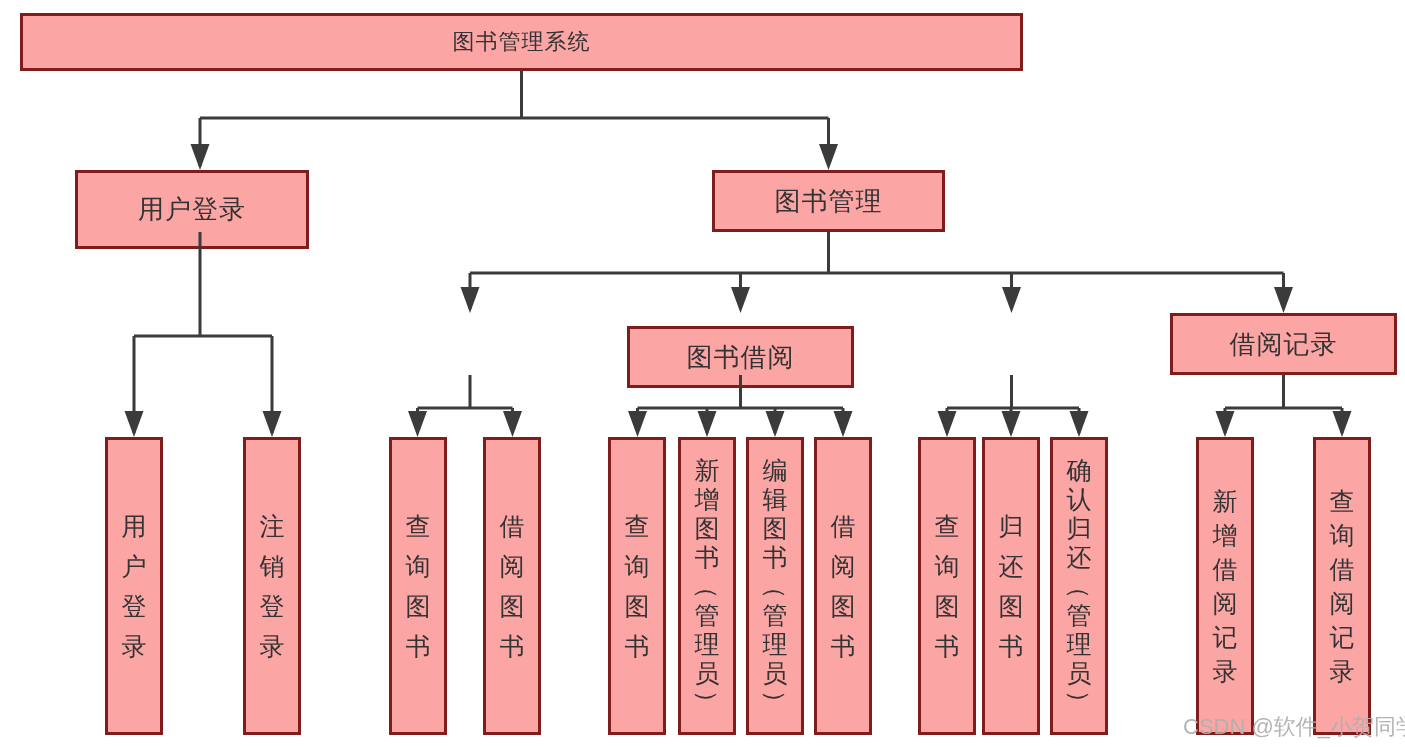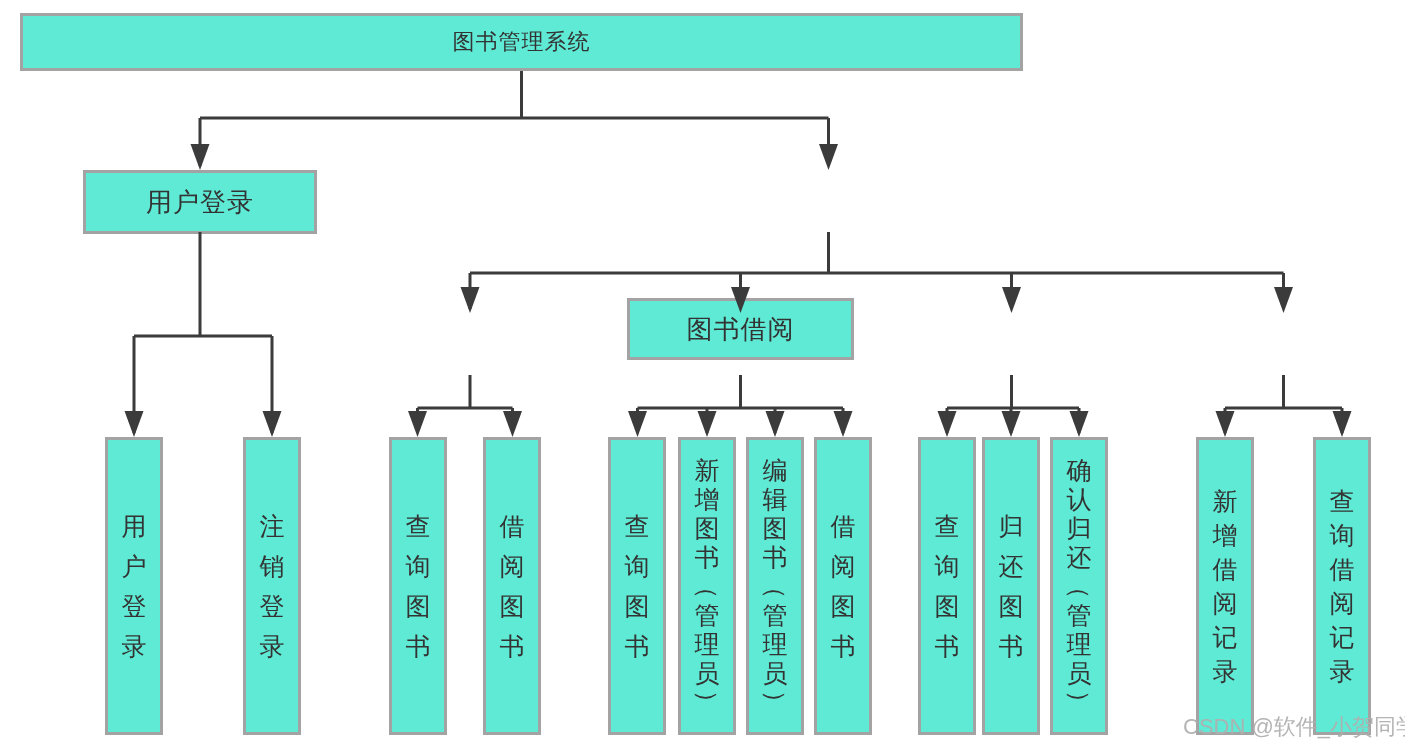--- a/index.html
+++ b/index.html
@@ -14,22 +14,22 @@
   #connectors {
     position: absolute;
     left: 0; top: 0;
     width: 1405px; height: 747px;
     z-index: 2;
     pointer-events: none;
   }
   .node {
     position: absolute;
     box-sizing: border-box;
-    border: 3px solid #a3a3a3;
-    background: #5eead4;
+    border: 3px solid #7f1d1d;
+    background: #fca5a5;
     color: #333333;
     display: flex;
     align-items: center;
     justify-content: center;
     z-index: 1;
   }
   .hnode span { font-size: 26px; letter-spacing: 1px; white-space: nowrap; }
   .root-node span { font-size: 22px; letter-spacing: 1px; }
   .vnode {
     flex-direction: column;
@@ -88,26 +88,32 @@
       <polygon points="1079,437 1069.5,411 1088.5,411" fill="#3b3b3b"></polygon>
       <path d="M1283.5 375 V408 M1225 408 H1342 M1225 408 V433 M1342 408 V433" fill="none" stroke="#3b3b3b" stroke-width="3"></path>
       <polygon points="1225,437 1215.5,411 1234.5,411" fill="#3b3b3b"></polygon>
       <polygon points="1342,437 1332.5,411 1351.5,411" fill="#3b3b3b"></polygon>
     </svg>
 
   <div class="node hnode root-node" style="left:20px;top:13px;width:1003px;height:58px">
     <span>图书管理系统</span>
   </div>
 
-  <div class="node hnode" style="left:83px;top:170px;width:234px;height:64px">
+  <div class="node hnode" style="left:75px;top:170px;width:234px;height:79px">
     <span>用户登录</span>
   </div>
-
-  <div class="node hnode" style="left:627px;top:298px;width:227px;height:62px">
+  <div class="node hnode" style="left:712px;top:170px;width:233px;height:62px">
+    <span>图书管理</span>
+  </div>
+
+  <div class="node hnode" style="left:627px;top:326px;width:227px;height:62px">
     <span>图书借阅</span>
+  </div>
+  <div class="node hnode" style="left:1170px;top:313px;width:227px;height:62px">
+    <span>借阅记录</span>
   </div>
 
   <div class="node vnode gap-l" style="left:105px;top:437px;width:58px;height:298px">
       <span class="vchar">用</span>
       <span class="vchar">户</span>
       <span class="vchar">登</span>
       <span class="vchar">录</span>
     </div>
   <div class="node vnode gap-l" style="left:243px;top:437px;width:58px;height:298px">
       <span class="vchar">注</span>

